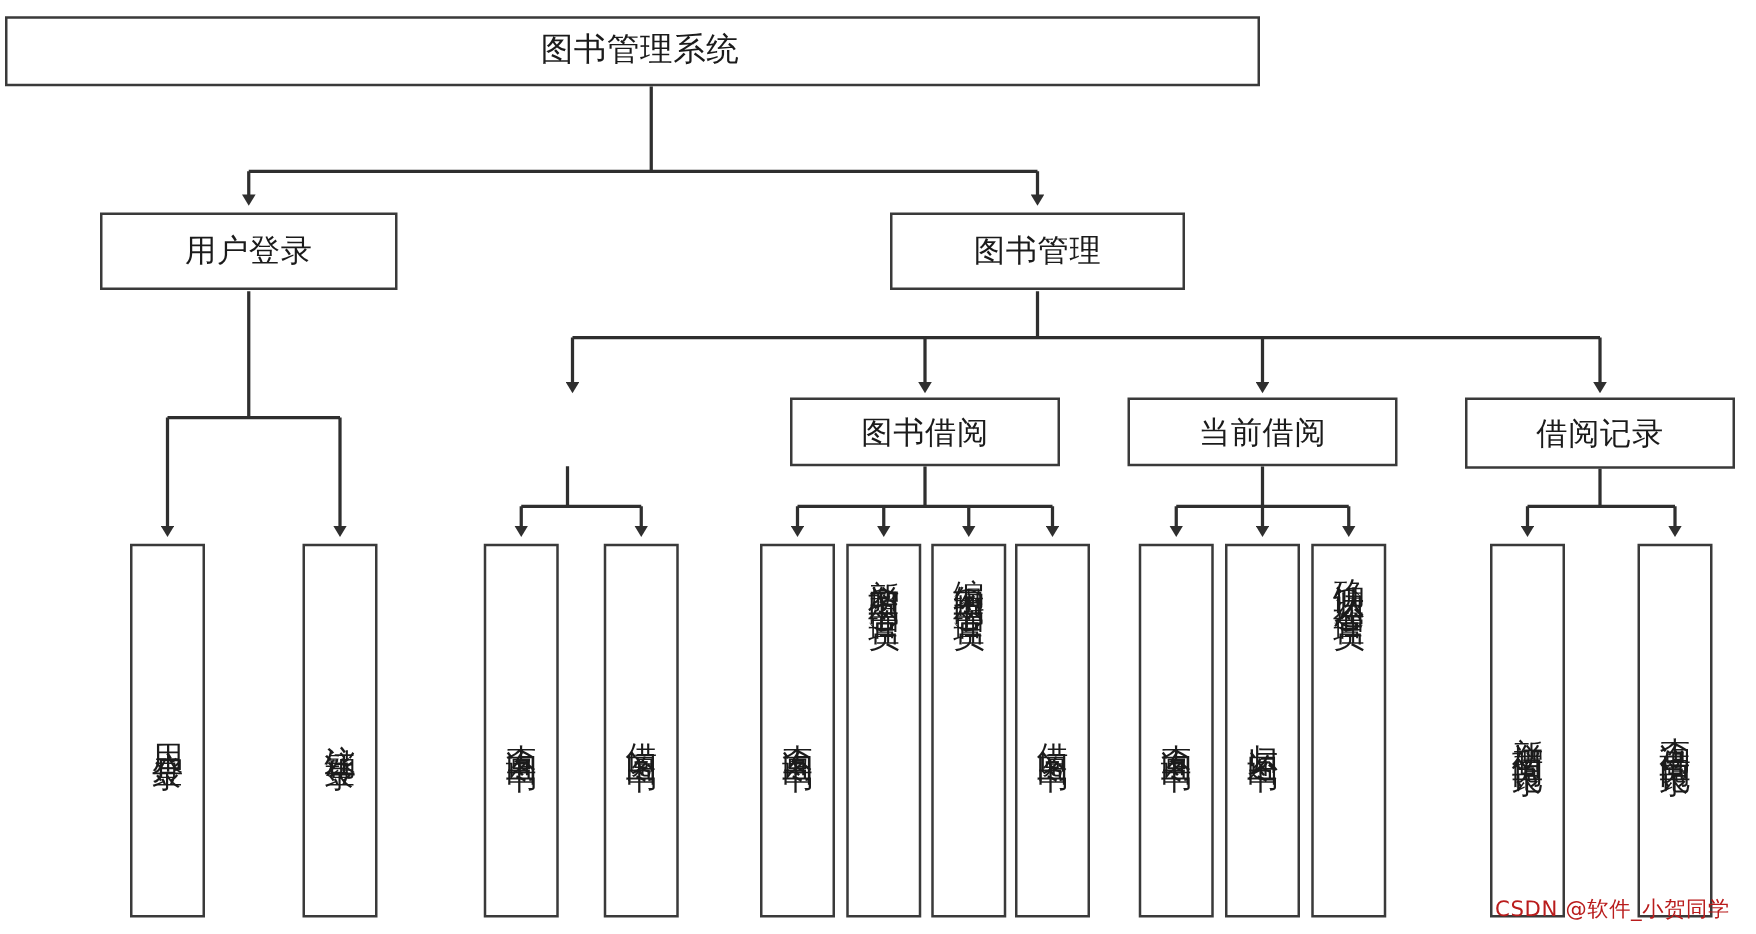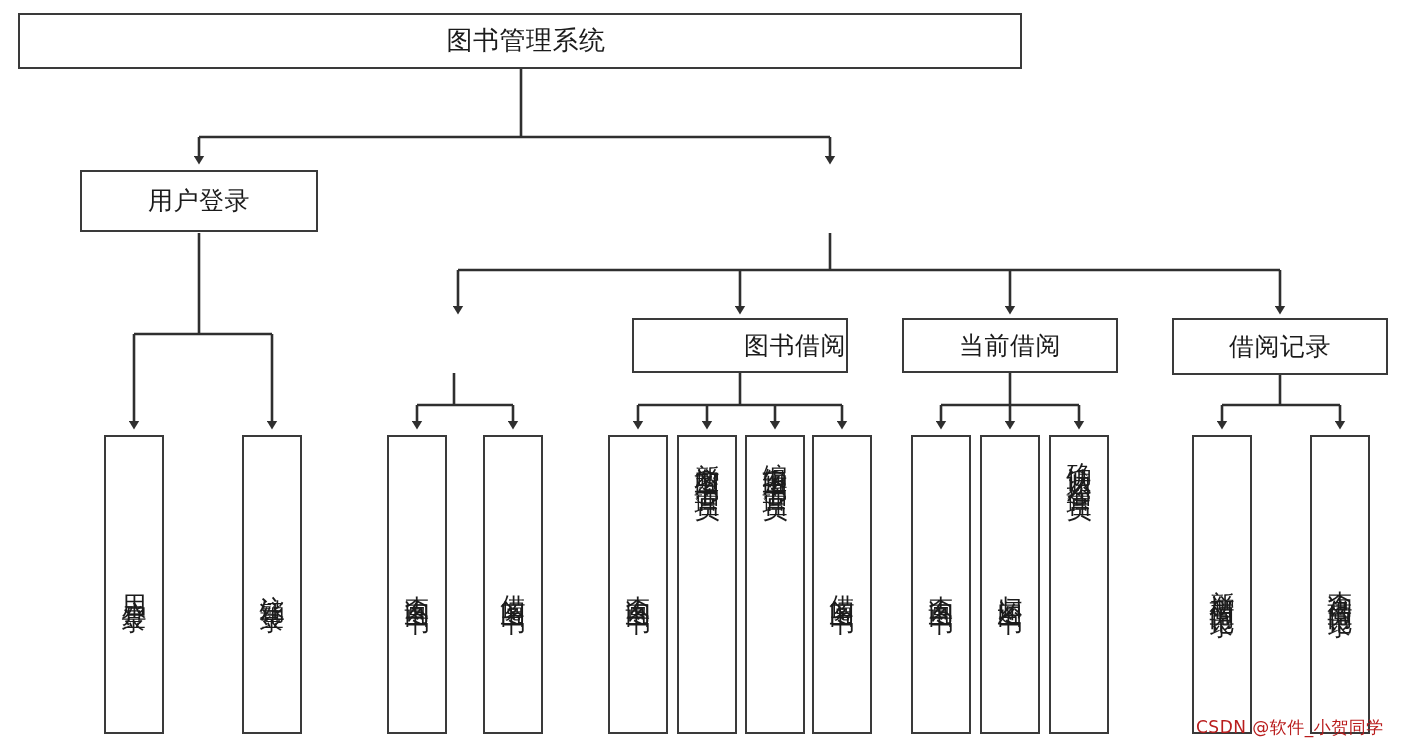--- a/index.html
+++ b/index.html
@@ -118,31 +118,34 @@
       <path d="M1010,405 L1010,423" marker-end="url(#arrow)"></path>
       <path d="M1079,405 L1079,423" marker-end="url(#arrow)"></path>
 
       <path d="M1280,373 L1280,405"></path>
       <path d="M1222,405 L1340,405"></path>
       <path d="M1222,405 L1222,423" marker-end="url(#arrow)"></path>
       <path d="M1340,405 L1340,423" marker-end="url(#arrow)"></path>
     </g>
   </svg>
 
-  <div class="node horizontal root" style="left:18px; top:13px; width:1004px; height:56px;padding-left:12px;">
+  <div class="node horizontal root" style="left:4px; top:13px; width:1004px; height:56px;padding-left:12px;">
     <span class="label">图书管理系统</span>
   </div>
 
   <div class="node horizontal" style="left:80px; top:170px; width:238px; height:62px;">
     <span class="label">用户登录</span>
   </div>
 
-
-
-  <div class="node horizontal" style="left:632px; top:318px; width:216px; height:55px;justify-content:flex-end;">
+  <div class="node horizontal" style="left:712px; top:170px; width:236px; height:62px;">
+    <span class="label">图书管理</span>
+  </div>
+
+
+  <div class="node horizontal" style="left:632px; top:318px; width:216px; height:55px;">
     <span class="label">图书借阅</span>
   </div>
 
   <div class="node horizontal" style="left:902px; top:318px; width:216px; height:55px;">
     <span class="label">当前借阅</span>
   </div>
 
   <div class="node horizontal" style="left:1172px; top:318px; width:216px; height:57px;">
     <span class="label">借阅记录</span>
   </div>

